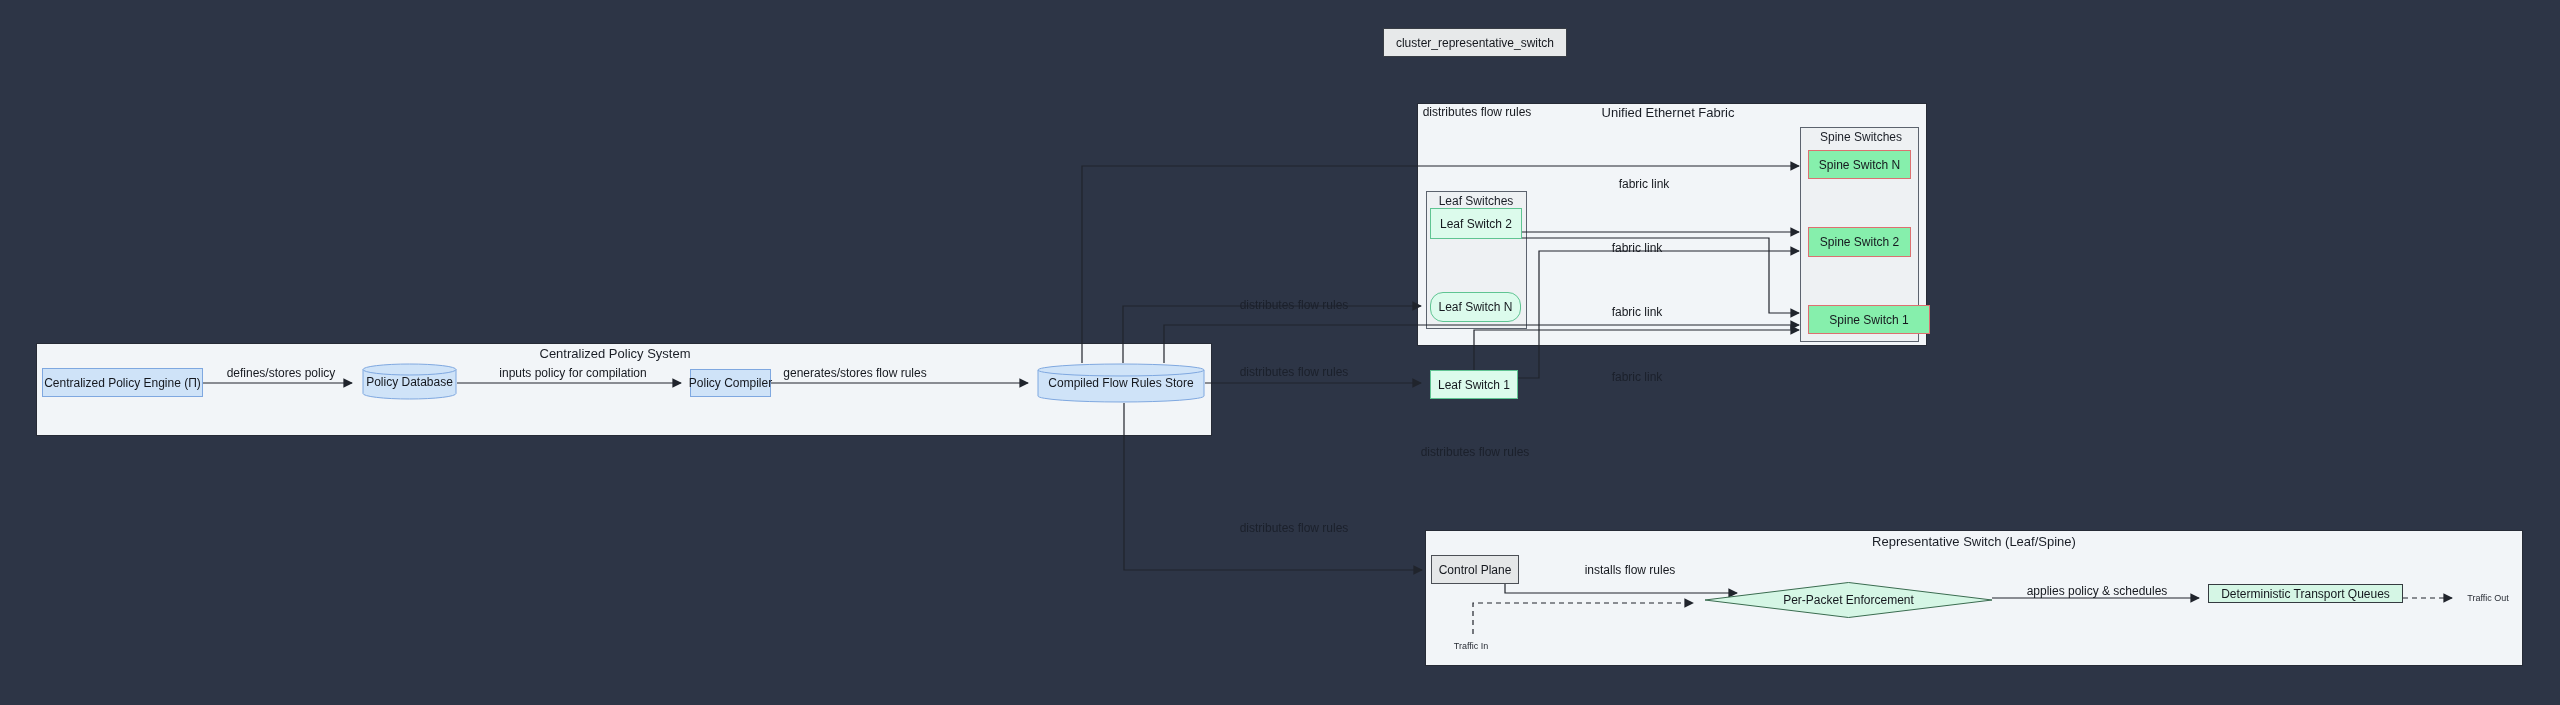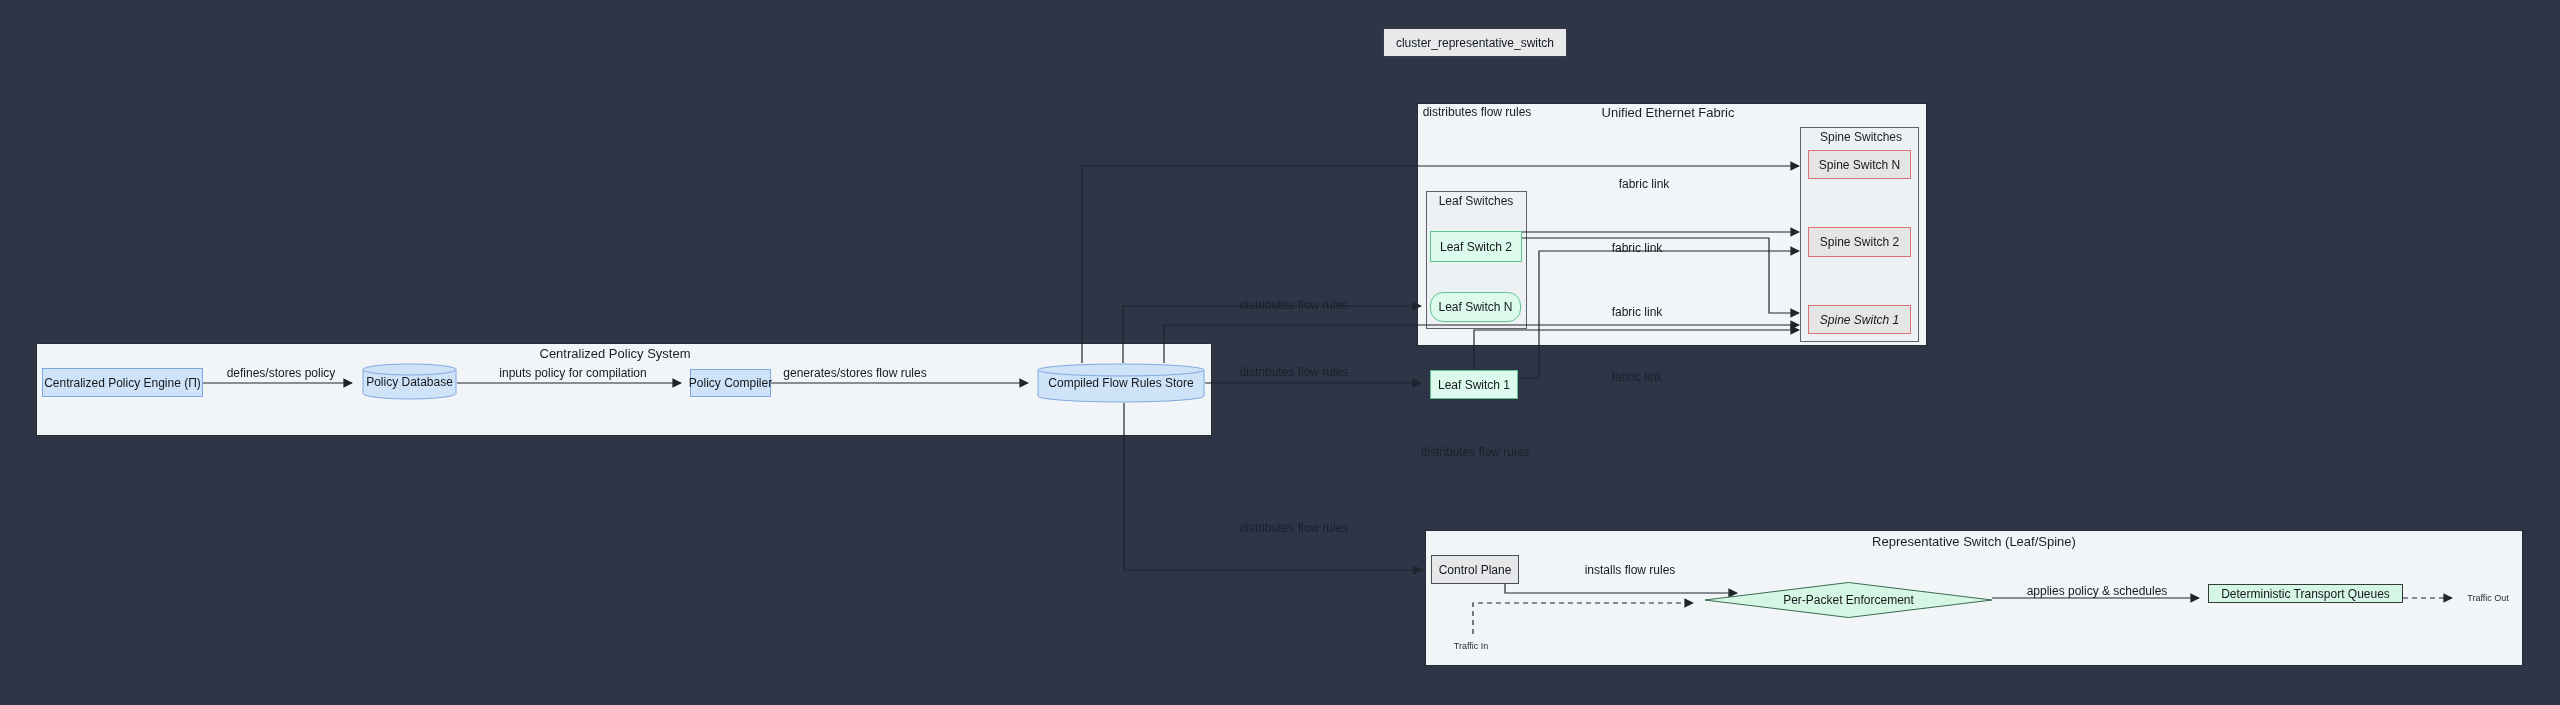--- a/index.html
+++ b/index.html
@@ -34,21 +34,21 @@
     box-sizing:border-box;
     display:flex;align-items:center;justify-content:center;
     font-size:12px;
     color:#15181e;
     white-space:nowrap;
     text-align:center;
   }
   .box{border:1px solid;}
   .node-blue{background:#cfe3f8;border-color:#7fa8e0;}
   .node-green{background:#dcfbec;border-color:#5fc492;}
-  .node-red{background:#e5e5e5;border-color:#dd7070;}
+  .node-red{background:#86efac;border-color:#dd7070;}
   .node-gray{background:#e5e7e8;border-color:#4b4f55;}
   .node-mint{background:#d5f6e5;border-color:#353a40;}
   .cyl-label,.diamond-label{
     position:absolute;left:0;top:0;right:0;bottom:0;
     display:flex;align-items:center;justify-content:center;
   }
   .node svg.shape{position:absolute;left:0;top:0;}
   .edge-label{
     position:absolute;
     font-size:12px;
@@ -141,37 +141,37 @@
   <div class="node" style="left:1037px;top:363px;width:168px;height:40px;">
     <svg class="shape" width="168" height="40" viewBox="0 0 168 40">
       <path d="M1,7 A83,6 0 0 1 167,7 L167,33 A83,6 0 0 1 1,33 Z" fill="#cfe3f8" stroke="#7fa8e0"></path>
       <path d="M1,7 A83,6 0 0 0 167,7" fill="none" stroke="#7fa8e0"></path>
     </svg>
     <span class="cyl-label">
         <span>Compiled Flow Rules Store</span>
       </span>
   </div>
 
-  <div class="node box node-green" style="left:1430px;top:231px;width:92px;height:31px;text-align:right;">
+  <div class="node box node-green" style="left:1430px;top:208px;width:92px;height:31px;text-align:right;">
     <span>Leaf Switch 2</span>
   </div>
   <div class="node box node-green" style="left:1430px;top:292px;width:91px;height:30px;border-radius:13px;">
     <span>Leaf Switch N</span>
   </div>
   <div class="node box node-green" style="left:1430px;top:370px;width:88px;height:29px;">
     <span>Leaf Switch 1</span>
   </div>
 
   <div class="node box node-red" style="left:1808px;top:150px;width:103px;height:29px;">
     <span>Spine Switch N</span>
   </div>
   <div class="node box node-red" style="left:1808px;top:227px;width:103px;height:30px;">
     <span>Spine Switch 2</span>
   </div>
-  <div class="node box node-red" style="left:1808px;top:305px;width:103px;height:29px;font-style:italic;">
+  <div class="node box node-red" style="left:1808px;top:305px;width:122px;height:29px;">
     <span>Spine Switch 1</span>
   </div>
 
   <div class="node box node-gray" style="left:1431px;top:555px;width:88px;height:29px;">
     <span>Control Plane</span>
   </div>
 
   <div class="node" style="left:1705px;top:582px;width:287px;height:36px;">
     <svg class="shape" width="287" height="36" viewBox="0 0 287 36">
       <polygon points="0,18 143.5,0.5 287,18 143.5,35.5" fill="#d5f6e5" stroke="#3a6b4f"></polygon>

